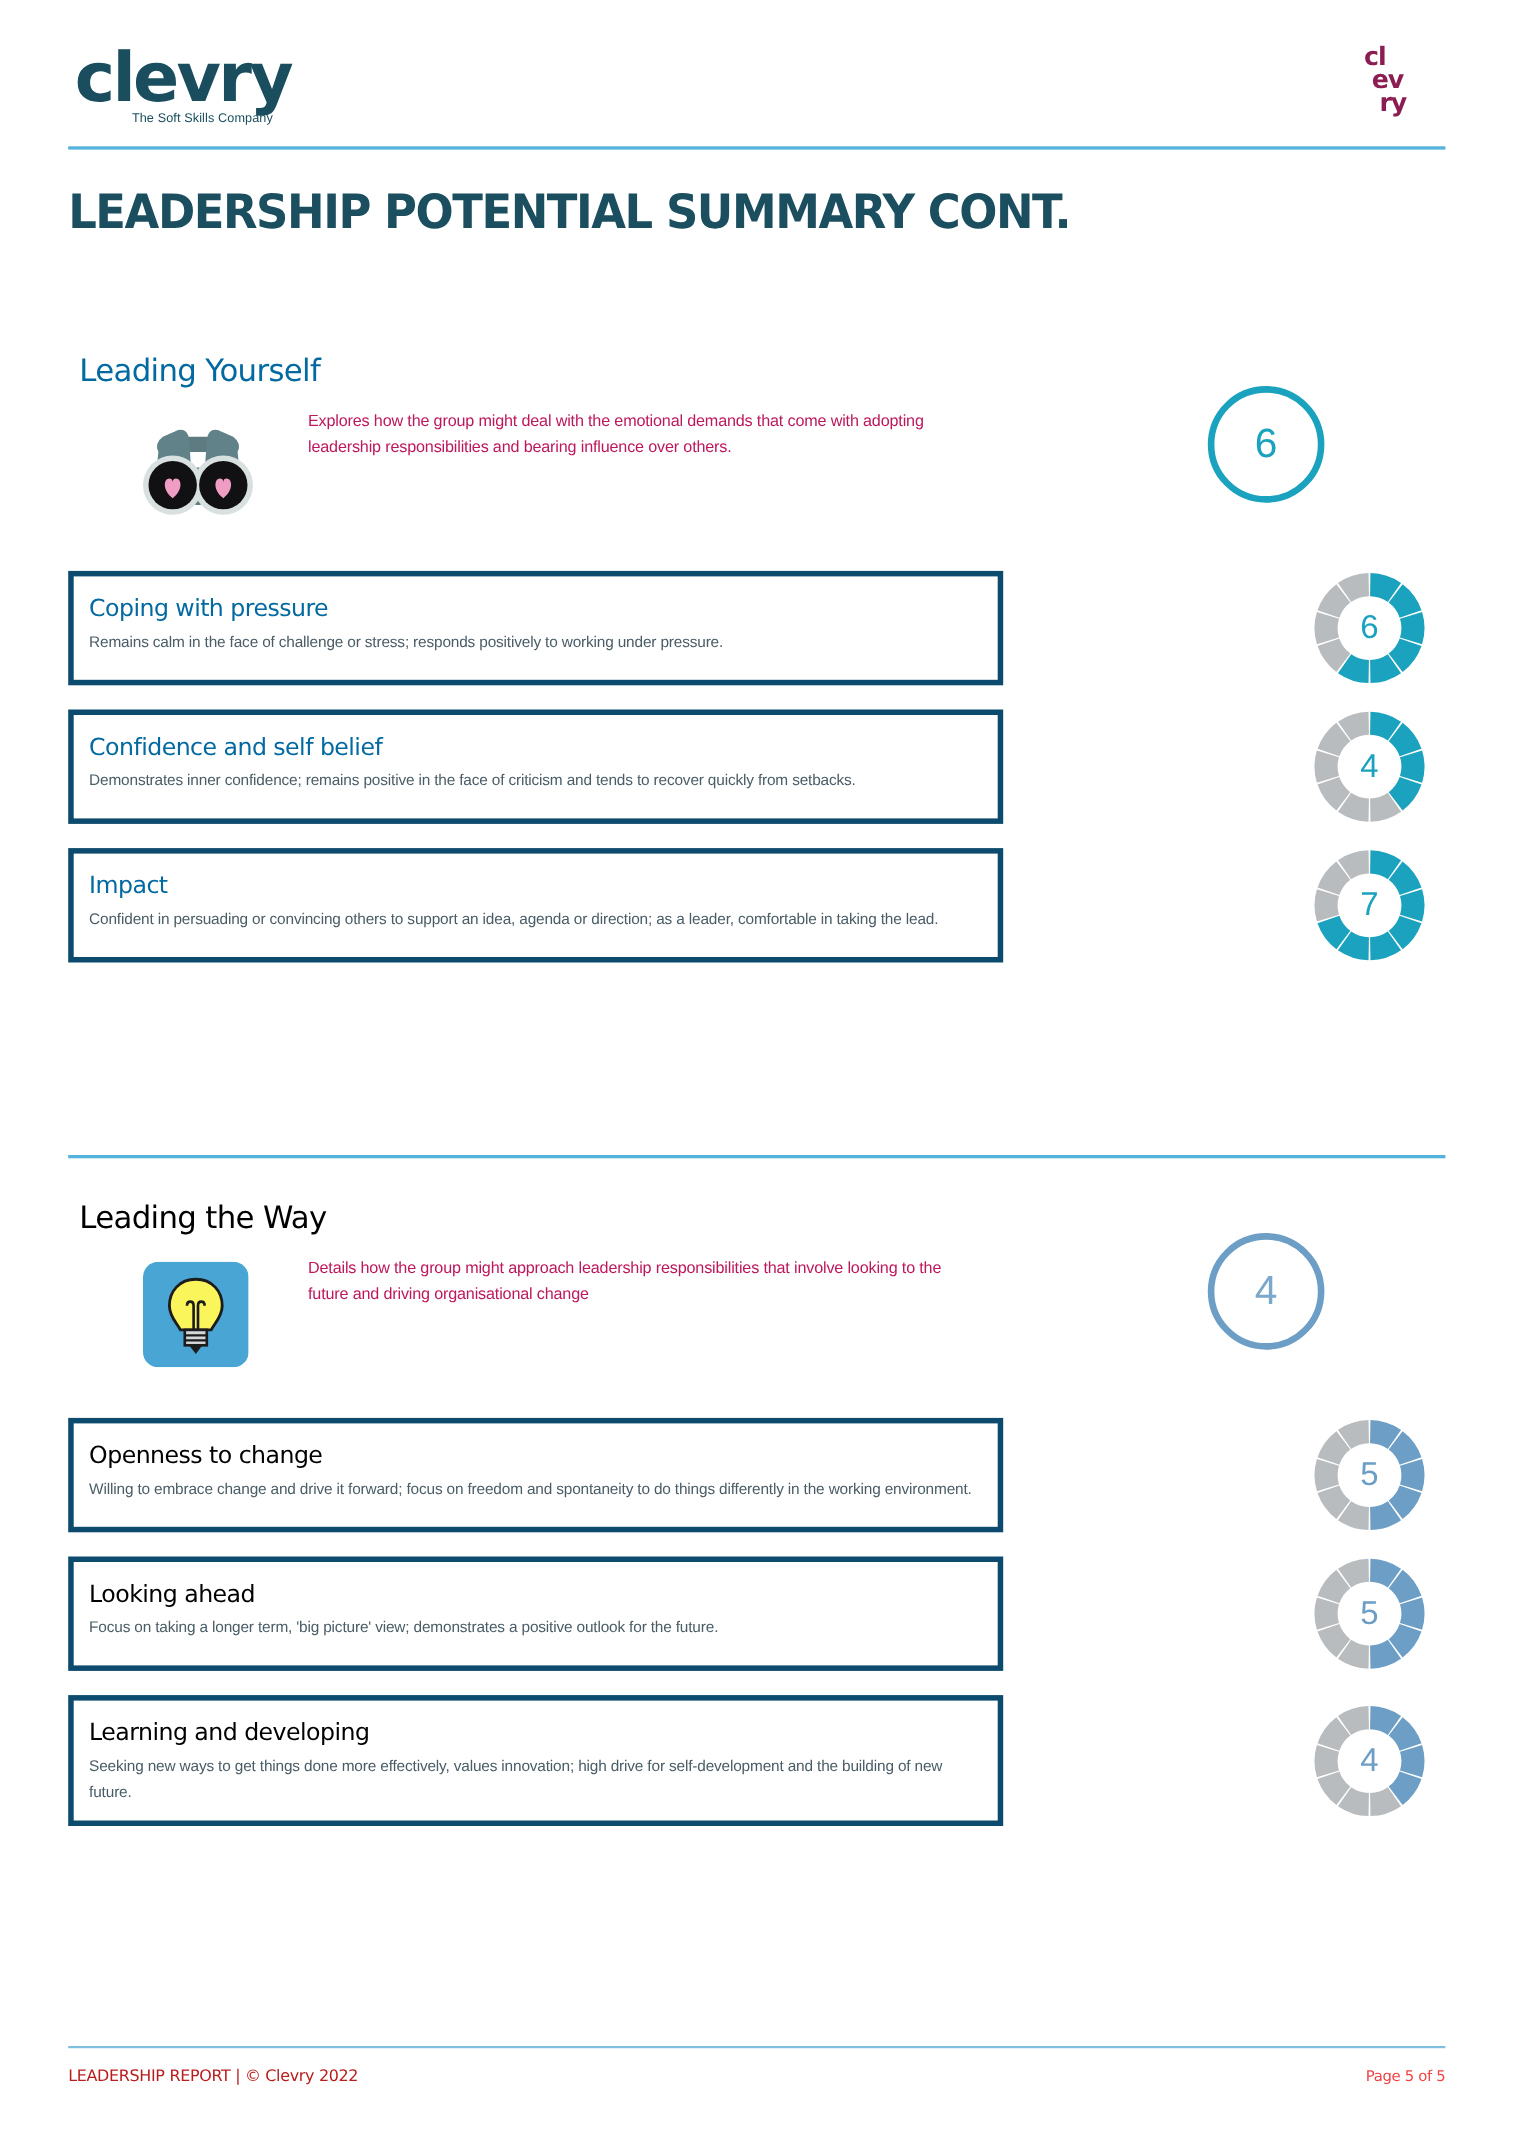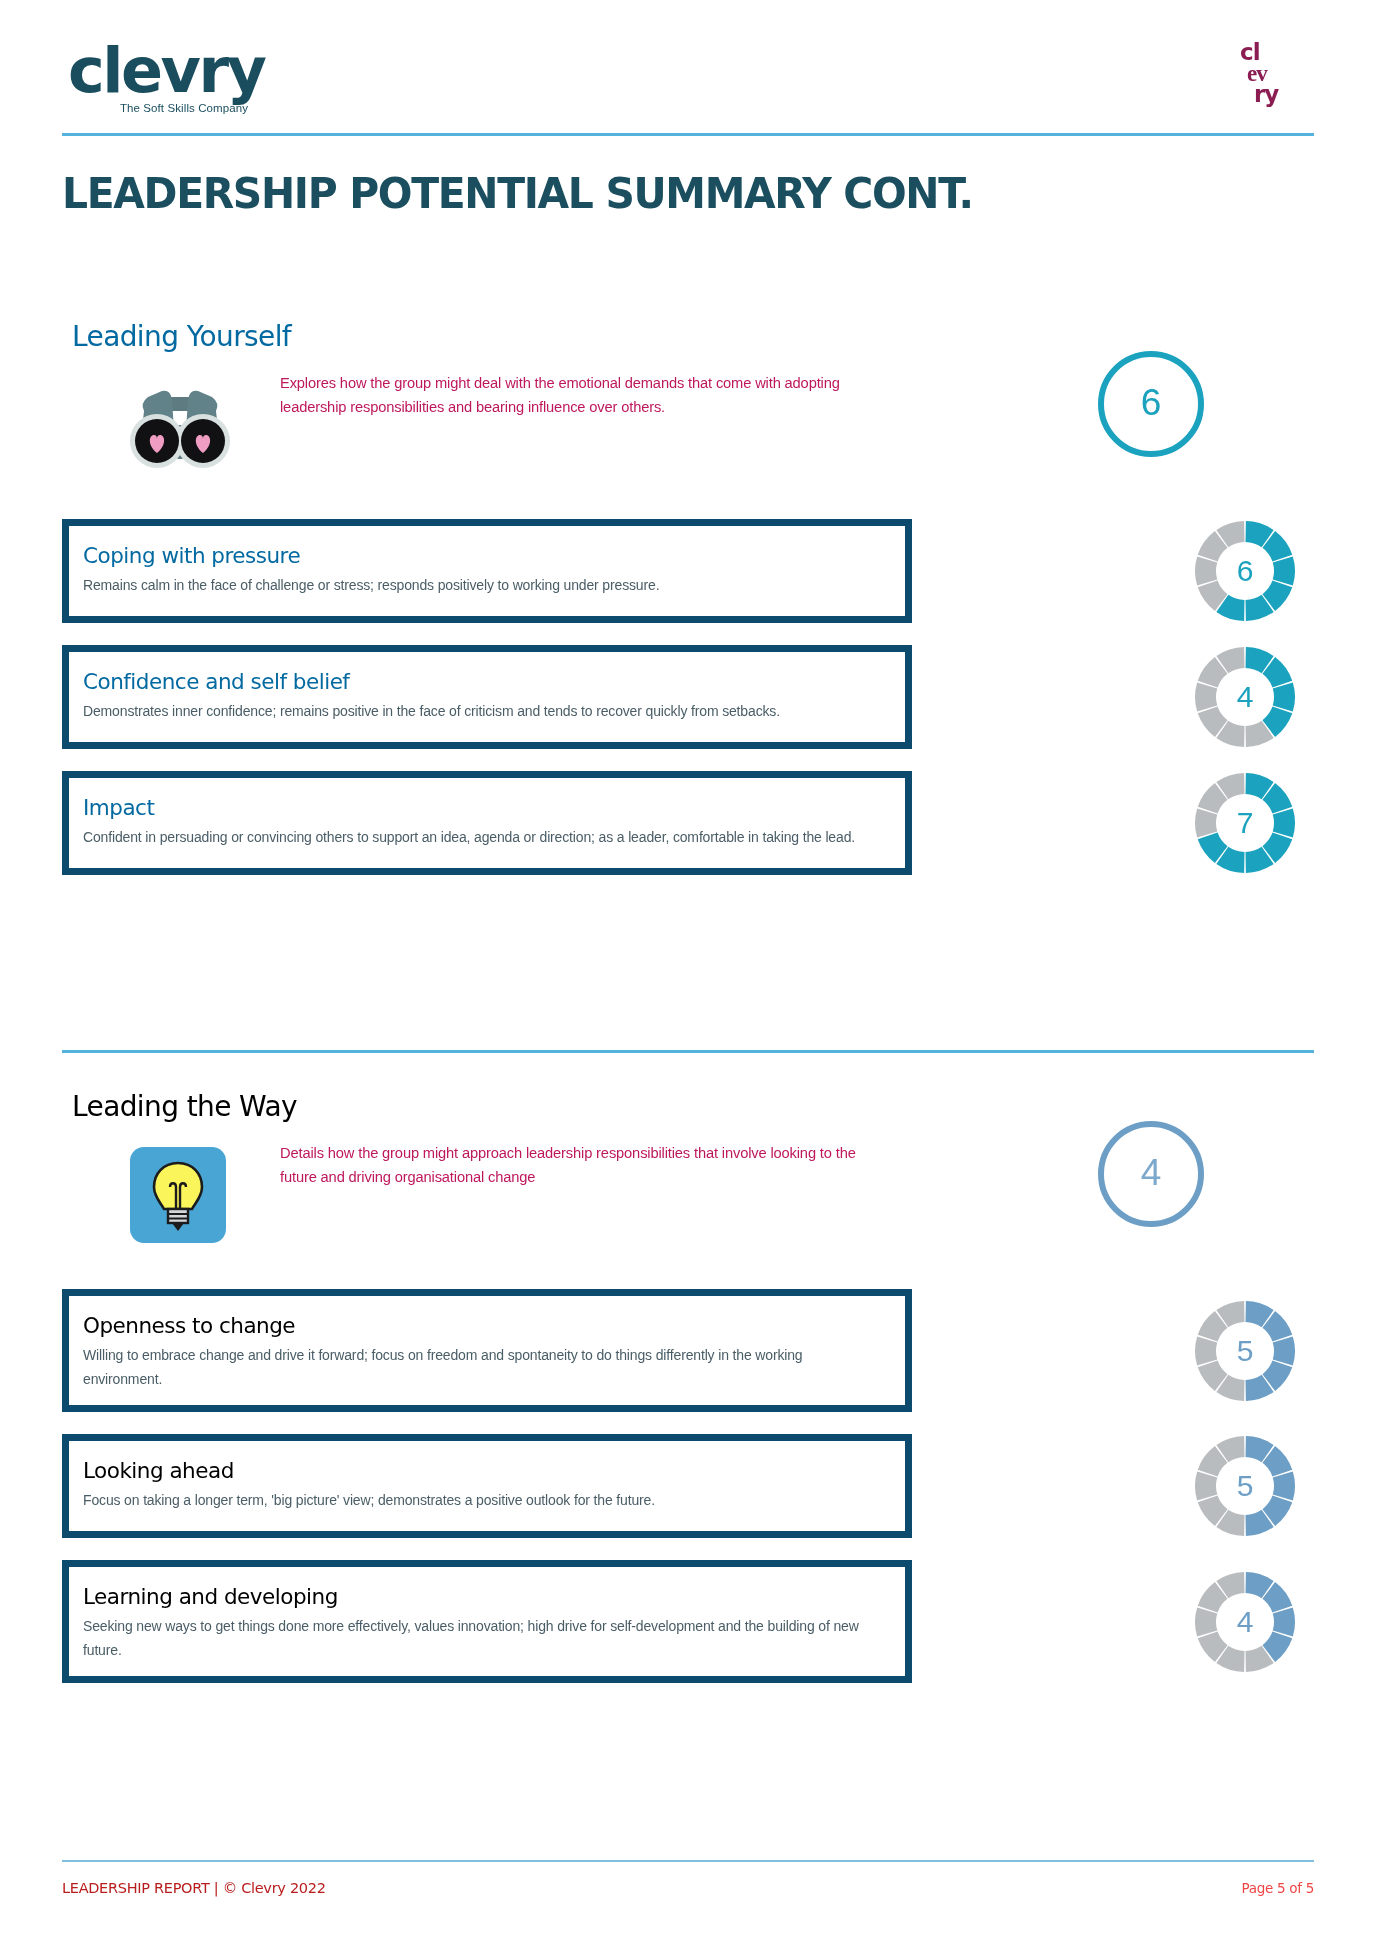--- a/index.html
+++ b/index.html
@@ -69,21 +69,21 @@
   }
   .logo-mark span {
     display: block;
     font-family: "DejaVu Sans", sans-serif;
     font-weight: bold;
     font-size: 23px;
     line-height: 21px;
     color: #8c1d52;
     letter-spacing: -1px;
   }
-  .logo-mark .l2 { padding-left: 7px; font-family: Liberation Serif, serif; }
+  .logo-mark .l2 { padding-left: 7px; }
   .logo-mark .l3 { padding-left: 14px; }
 
   .header-rule {
     position: absolute;
     left: 62px;
     top: 133px;
     width: 1252px;
     height: 3px;
     background: #54b3dd;
   }
@@ -172,21 +172,21 @@
 
   .trait-row {
     position: relative;
     margin-bottom: 22px;
     min-height: 104px;
   }
 
   .trait-card {
     width: 850px;
     min-height: 104px;
-    border: 7px solid #0c4a6e;
+    border: 5px solid #0c4a6e;
     background: #ffffff;
     padding: 17px 22px 14px 14px;
   }
 
   .trait-name {
     font-family: "DejaVu Sans", sans-serif;
     font-size: 21.5px;
     font-weight: normal;
     letter-spacing: -0.5px;
     line-height: 26px;

